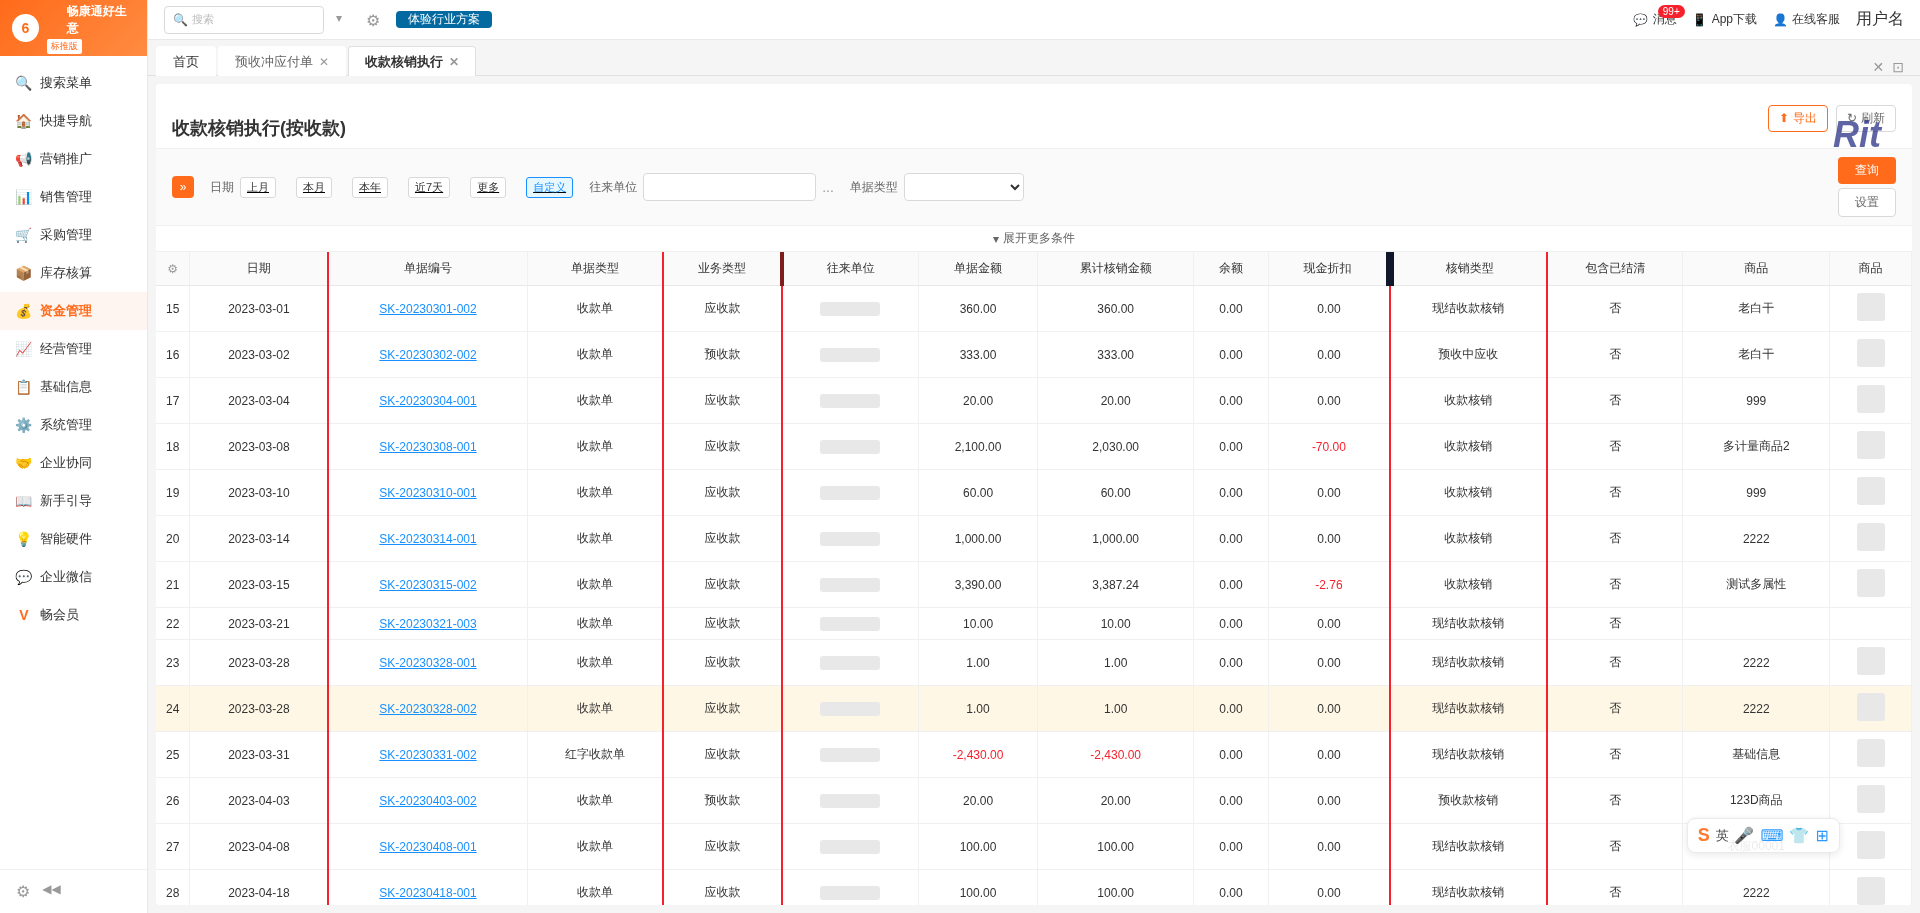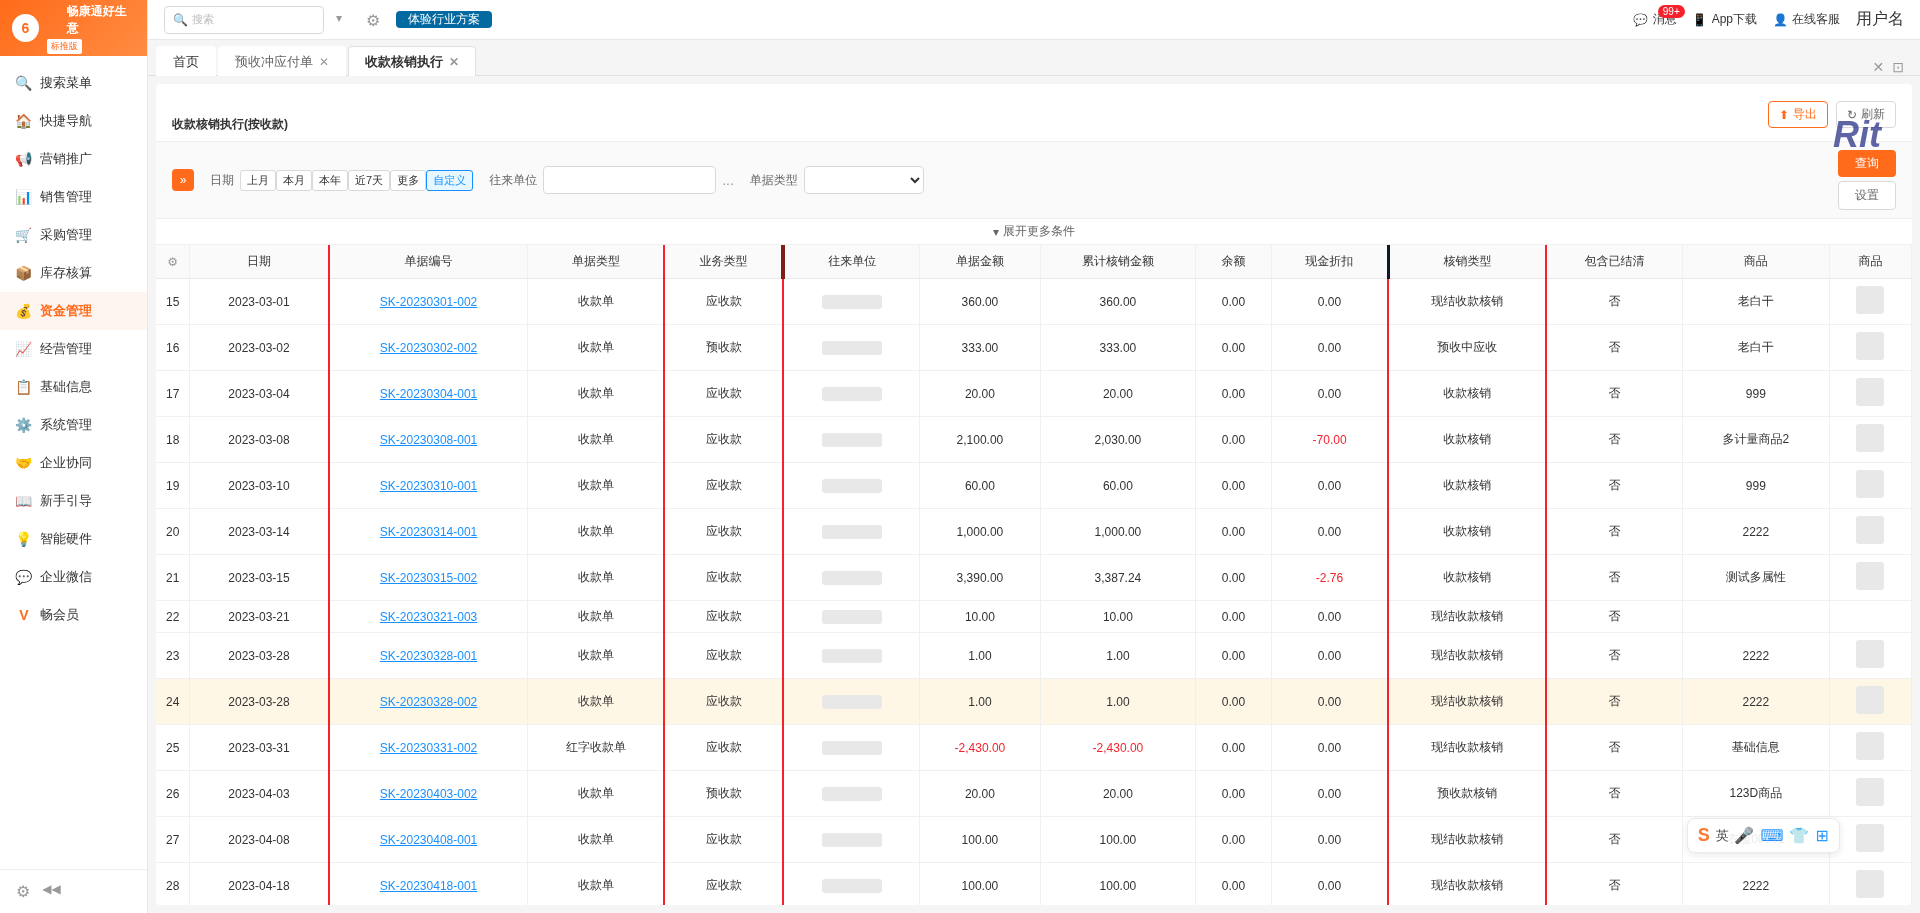--- a/index.html
+++ b/index.html
@@ -41,32 +41,32 @@
     .tab-close { color: #999; font-size: 12px; cursor: pointer; }
     .tabs-spacer { flex: 1; }
     .tab-window-controls { display: flex; gap: 8px; align-items: center; padding: 0 8px; }
     .tab-win-btn { color: #999; font-size: 14px; cursor: pointer; }
 
     
     .content { flex: 1; overflow: hidden; display: flex; flex-direction: column; background: #fff; margin: 8px; border-radius: 4px; }
 
     
     .page-header { padding: 12px 16px 8px; border-bottom: 1px solid #f0f0f0; display: flex; align-items: center; justify-content: space-between; }
-    .page-title { font-size: 12px; font-weight: bold; color: #333; margin-top: 20px; }
+    .page-title { font-size: 18px; font-weight: bold; color: #333; margin-top: 20px; }
     .page-actions { display: flex; gap: 8px; }
     .btn-export { display: flex; align-items: center; gap: 4px; color: #ff6b1a; border: 1px solid #ff6b1a; background: #fff; border-radius: 4px; padding: 4px 10px; font-size: 12px; cursor: pointer; }
     .btn-refresh { display: flex; align-items: center; gap: 4px; color: #666; border: 1px solid #d9d9d9; background: #fff; border-radius: 4px; padding: 4px 10px; font-size: 12px; cursor: pointer; }
 
     
     .filter-bar { padding: 8px 16px; background: #fafafa; border-bottom: 1px solid #f0f0f0; }
     .filter-row { display: flex; align-items: center; gap: 16px; flex-wrap: wrap; }
     .filter-expand-btn { width: 22px; height: 22px; background: #ff6b1a; color: #fff; border-radius: 4px; display: flex; align-items: center; justify-content: center; font-size: 12px; cursor: pointer; flex-shrink: 0; }
     .filter-group { display: flex; align-items: center; gap: 6px; }
     .filter-label { color: #666; font-size: 12px; white-space: nowrap; }
-    .filter-date-btns { display: flex; gap: 0; }
+    .filter-date-btns { display: flex; gap: 20px; text-decoration: underline; }
     .filter-date-btn { padding: 2px 6px; font-size: 11px; border: 1px solid #d9d9d9; border-radius: 3px; cursor: pointer; color: #333; background: #fff; }
     .filter-date-btn.custom { background: #e6f7ff; border-color: #1890ff; color: #1890ff; }
     .filter-input { height: 28px; border: 1px solid #d9d9d9; border-radius: 4px; padding: 0 8px; font-size: 12px; min-width: 140px; color: #333; }
     .filter-select { height: 28px; border: 1px solid #d9d9d9; border-radius: 4px; padding: 0 8px; font-size: 12px; min-width: 120px; color: #333; background: #fff; }
     .filter-ellipsis { color: #999; font-size: 14px; }
     .btn-query { background: #ff6b1a; color: #fff; border: none; border-radius: 4px; padding: 5px 16px; font-size: 12px; cursor: pointer; }
     .btn-settings { background: #fff; color: #666; border: 1px solid #d9d9d9; border-radius: 4px; padding: 5px 16px; font-size: 12px; cursor: pointer; }
     .filter-actions { display: flex; flex-direction: column; gap: 4px; margin-left: auto; }
 
     
@@ -293,21 +293,21 @@
             <th class="col-setting">⚙</th>
             <th>日期</th>
             <th style="border-left:2px solid #f5222d;">单据编号</th>
             <th style="border-right:2px solid #f5222d;">单据类型</th>
             <th style="border-left:2px solid #f5222d;border-right:4px solid #7f1d1d;">业务类型</th>
             <th>往来单位</th>
             <th>单据金额</th>
             <th>累计核销金额</th>
             <th>余额</th>
             <th>现金折扣</th>
-            <th style="border-left:3px solid #0f172a;border-right:2px solid #f5222d;">核销类型</th>
+            <th style="border-left:8px solid #0f172a;border-right:2px solid #f5222d;">核销类型</th>
             <th>包含已结清</th>
             <th>商品</th>
             <th>商品</th>
           </tr>
         </thead>
         <tbody id="table-body">
         <tr>
       <td>15</td>
       <td>2023-03-01</td>
       <td style="border-left:2px solid #f5222d;">

